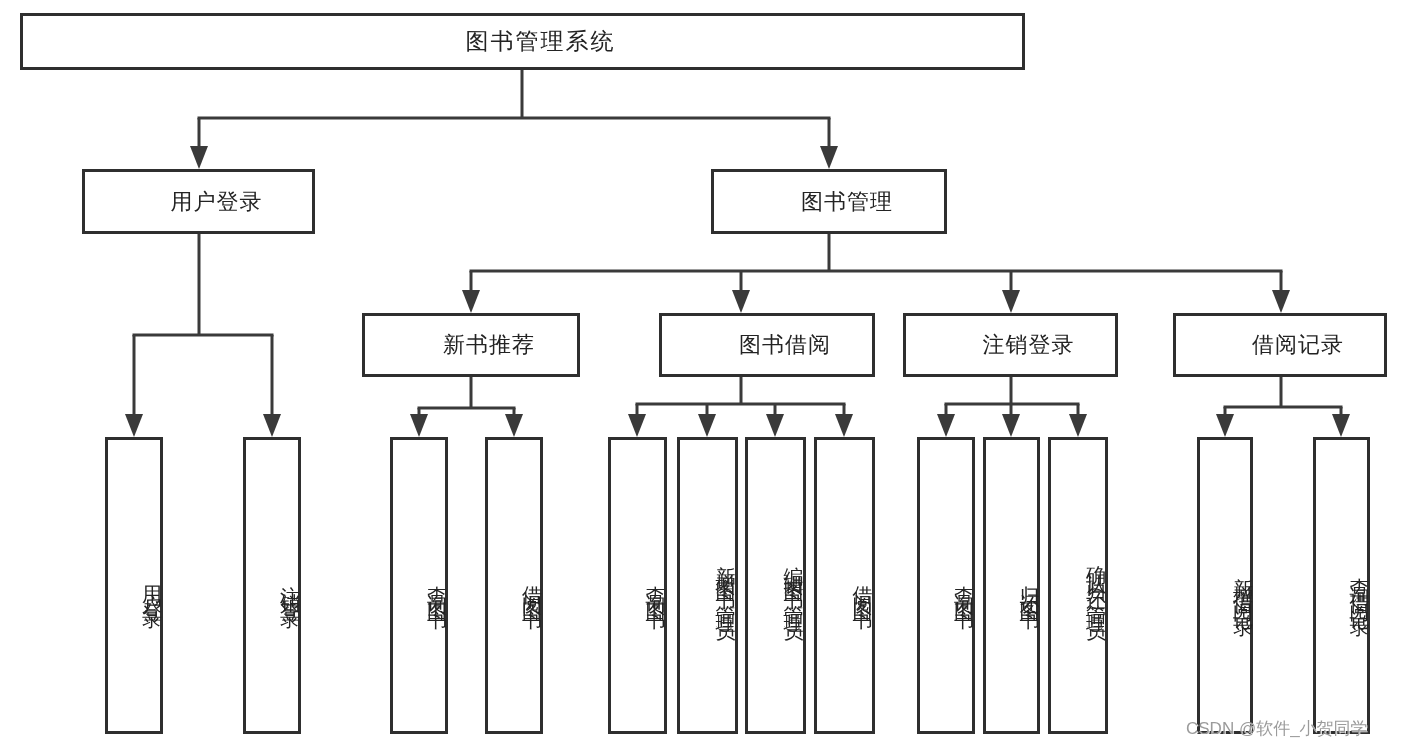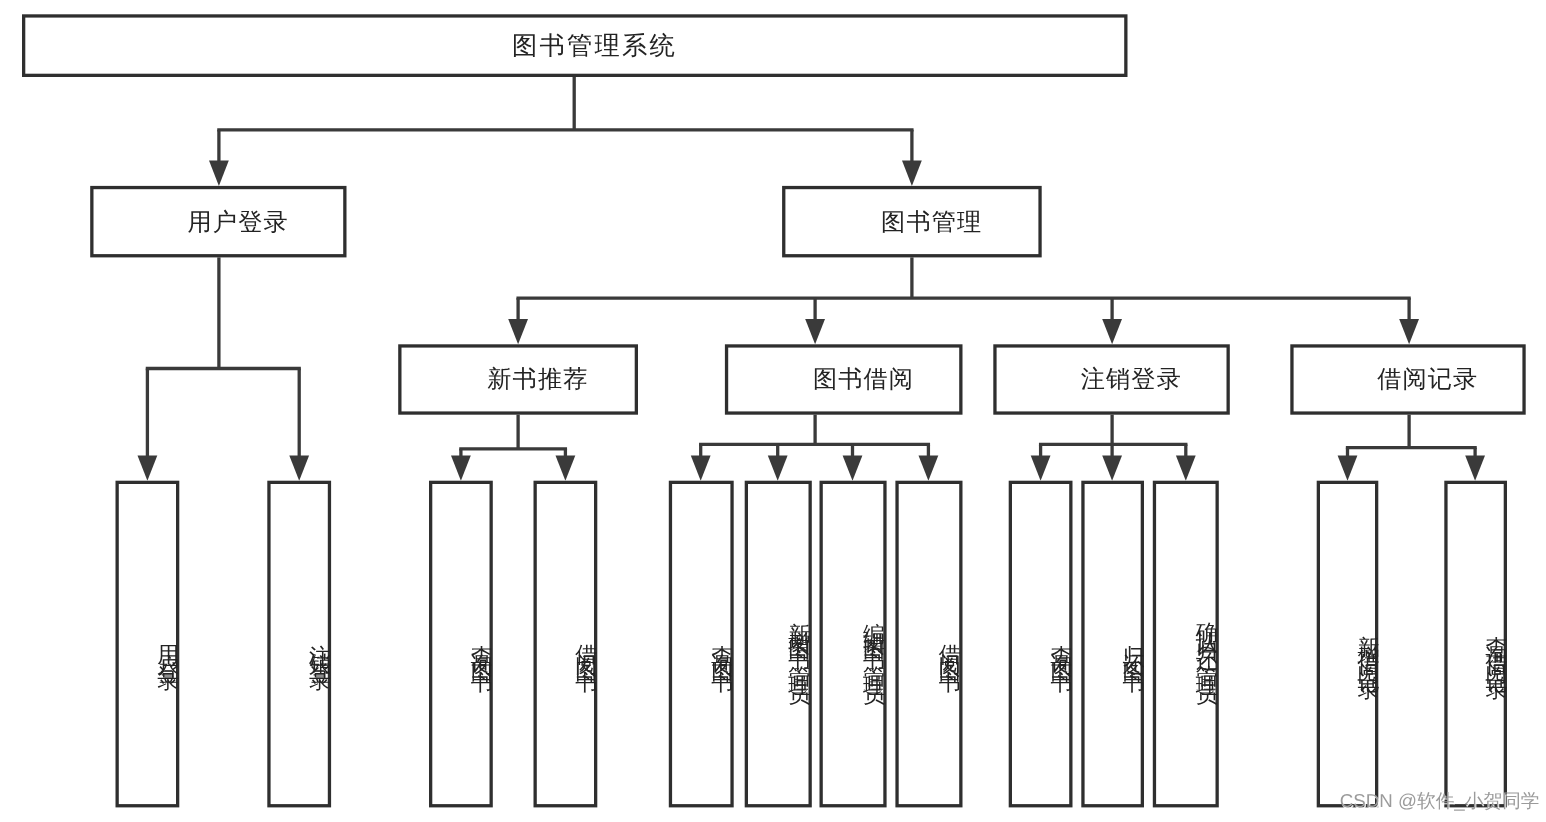--- a/index.html
+++ b/index.html
@@ -35,21 +35,21 @@
   .hbox{font-size:22px;letter-spacing:1px;}
   .rootbox{font-size:23px;letter-spacing:2px;}
   .vbox{
     writing-mode:vertical-rl;
     text-orientation:mixed;
     font-size:20px;
     letter-spacing:8px;
   }
   #watermark{
     position:absolute;
-    left:1218px;top:717px;
+    left:1186px;top:717px;
     z-index:3;
     font-size:17px;
     color:var(--watermark);
     text-shadow:1px 1px 0 rgba(255,255,255,.85);
     white-space:nowrap;
   }
 </style>
 </head>
 <body>
 

